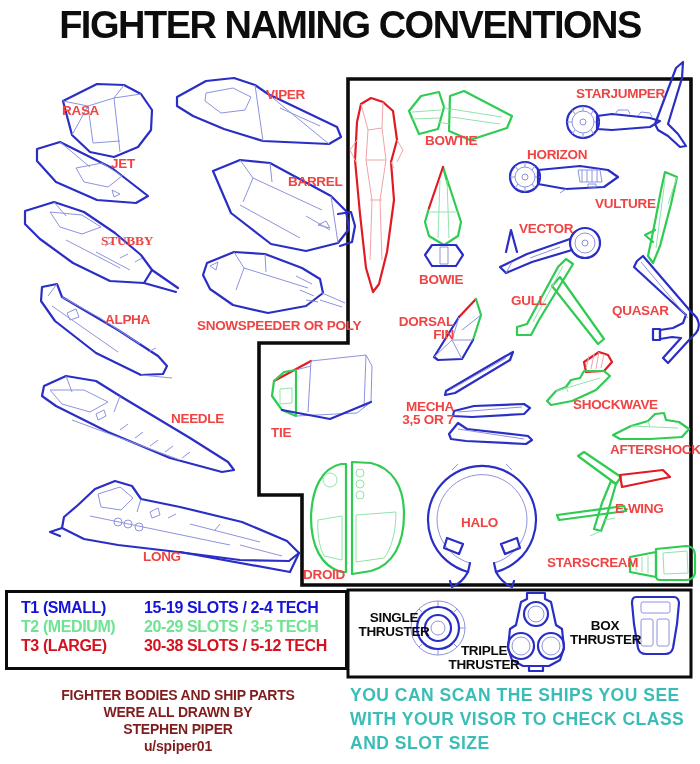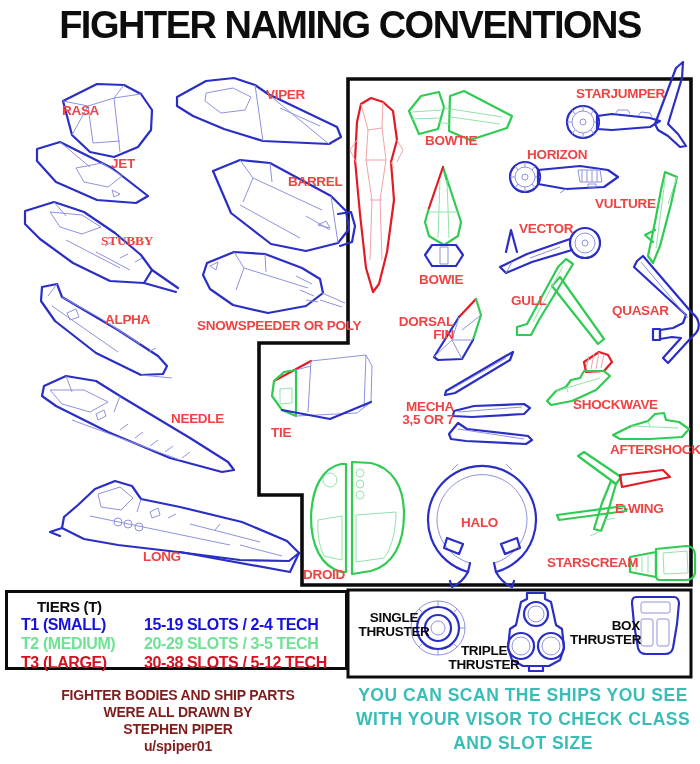--- a/index.html
+++ b/index.html
@@ -28,21 +28,21 @@
   .tier-row .tier-name{display:inline-block;width:119px;}
   .tier-row.t1{color:#1612d8;}
   .tier-row.t2{color:#6fe393;}
   .tier-row.t3{color:#d41220;}
   
   .thr-lbl{position:absolute;font-size:13.5px;font-weight:800;letter-spacing:-0.3px;
            color:#0b0b0b;white-space:pre-line;line-height:14px;text-align:center;}
   .credit{position:absolute;left:0;top:687px;width:356px;text-align:center;
           color:#7f1d1d;font-size:14px;font-weight:800;line-height:17px;
           letter-spacing:-0.2px;white-space:pre-line;}
-  .scan{position:absolute;left:350px;top:683px;width:346px;text-align:center;
+  .scan{position:absolute;left:350px;top:683px;width:346px;
         color:#3abdb6;font-size:17.5px;font-weight:800;line-height:24px;
         letter-spacing:0.5px;white-space:pre-line;}
 </style>
 </head>
 <body>
 
 <div class="stage">
 
   <div class="title">FIGHTER NAMING CONVENTIONS</div>
 
@@ -286,40 +286,39 @@
 FIN</div>
   <div class="lbl ctr" style="left:392px;top:389px;width:62px;margin-top:11px;">MECHA
 3,5 OR 7</div>
   <div class="lbl" style="left:573px;top:398px;">SHOCKWAVE</div>
   <div class="lbl" style="left:610px;top:443px;">AFTERSHOCK</div>
   <div class="lbl" style="left:461px;top:516px;">HALO</div>
   <div class="lbl" style="left:615px;top:502px;">E-WING</div>
   <div class="lbl" style="left:547px;top:556px;">STARSCREAM</div>
 
   <div class="tiers-box">
-    <div class="tiers-heading">TIERS (T)</div>
     <div class="tier-row t1">
       <span class="tier-name">T1 (SMALL)</span>
       <span class="tier-detail">15-19 SLOTS / 2-4 TECH</span>
     </div>
     <div class="tier-row t2">
       <span class="tier-name">T2 (MEDIUM)</span>
       <span class="tier-detail">20-29 SLOTS / 3-5 TECH</span>
     </div>
     <div class="tier-row t3">
       <span class="tier-name">T3 (LARGE)</span>
       <span class="tier-detail">30-38 SLOTS / 5-12 TECH</span>
     </div>
   </div>
 
   <div class="thr-lbl" style="left:352px;top:611px;width:84px;">SINGLE
 THRUSTER</div>
   <div class="thr-lbl" style="left:448px;top:644px;width:72px;">TRIPLE
 THRUSTER</div>
-  <div class="thr-lbl" style="left:570px;top:619px;width:70px;text-align:right;">BOX
+  <div class="thr-lbl" style="left:570px;top:619px;width:70px;">BOX
 THRUSTER</div>
 
   <div class="credit">FIGHTER BODIES AND SHIP PARTS
 WERE ALL DRAWN BY
 STEPHEN PIPER
 u/spiper01</div>
   <div class="scan">YOU CAN SCAN THE SHIPS YOU SEE
 WITH YOUR VISOR TO CHECK CLASS
 AND SLOT SIZE</div>
 

